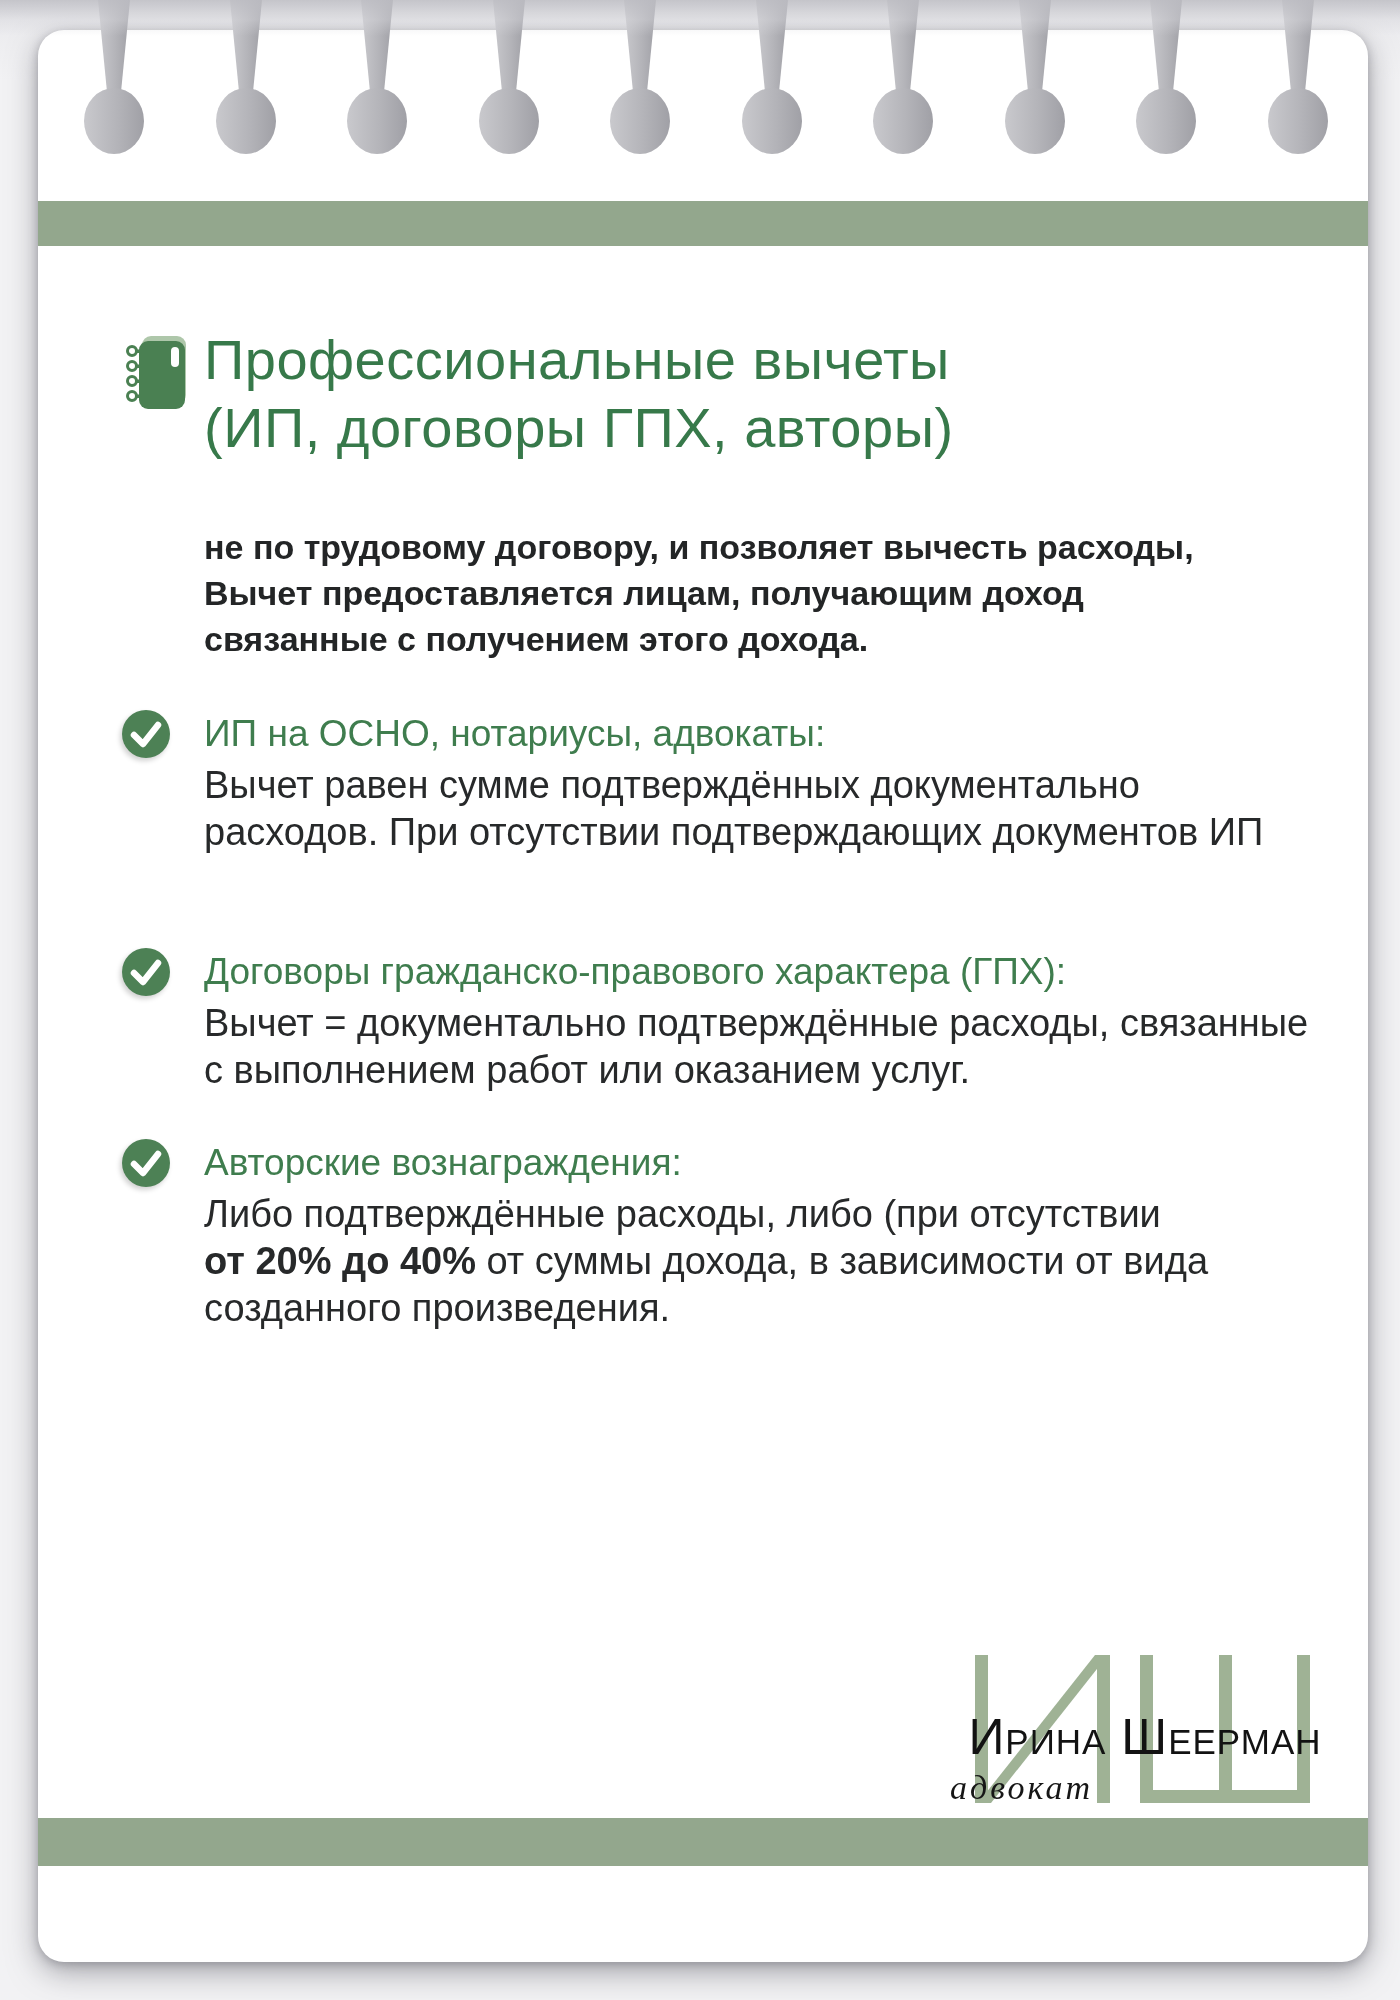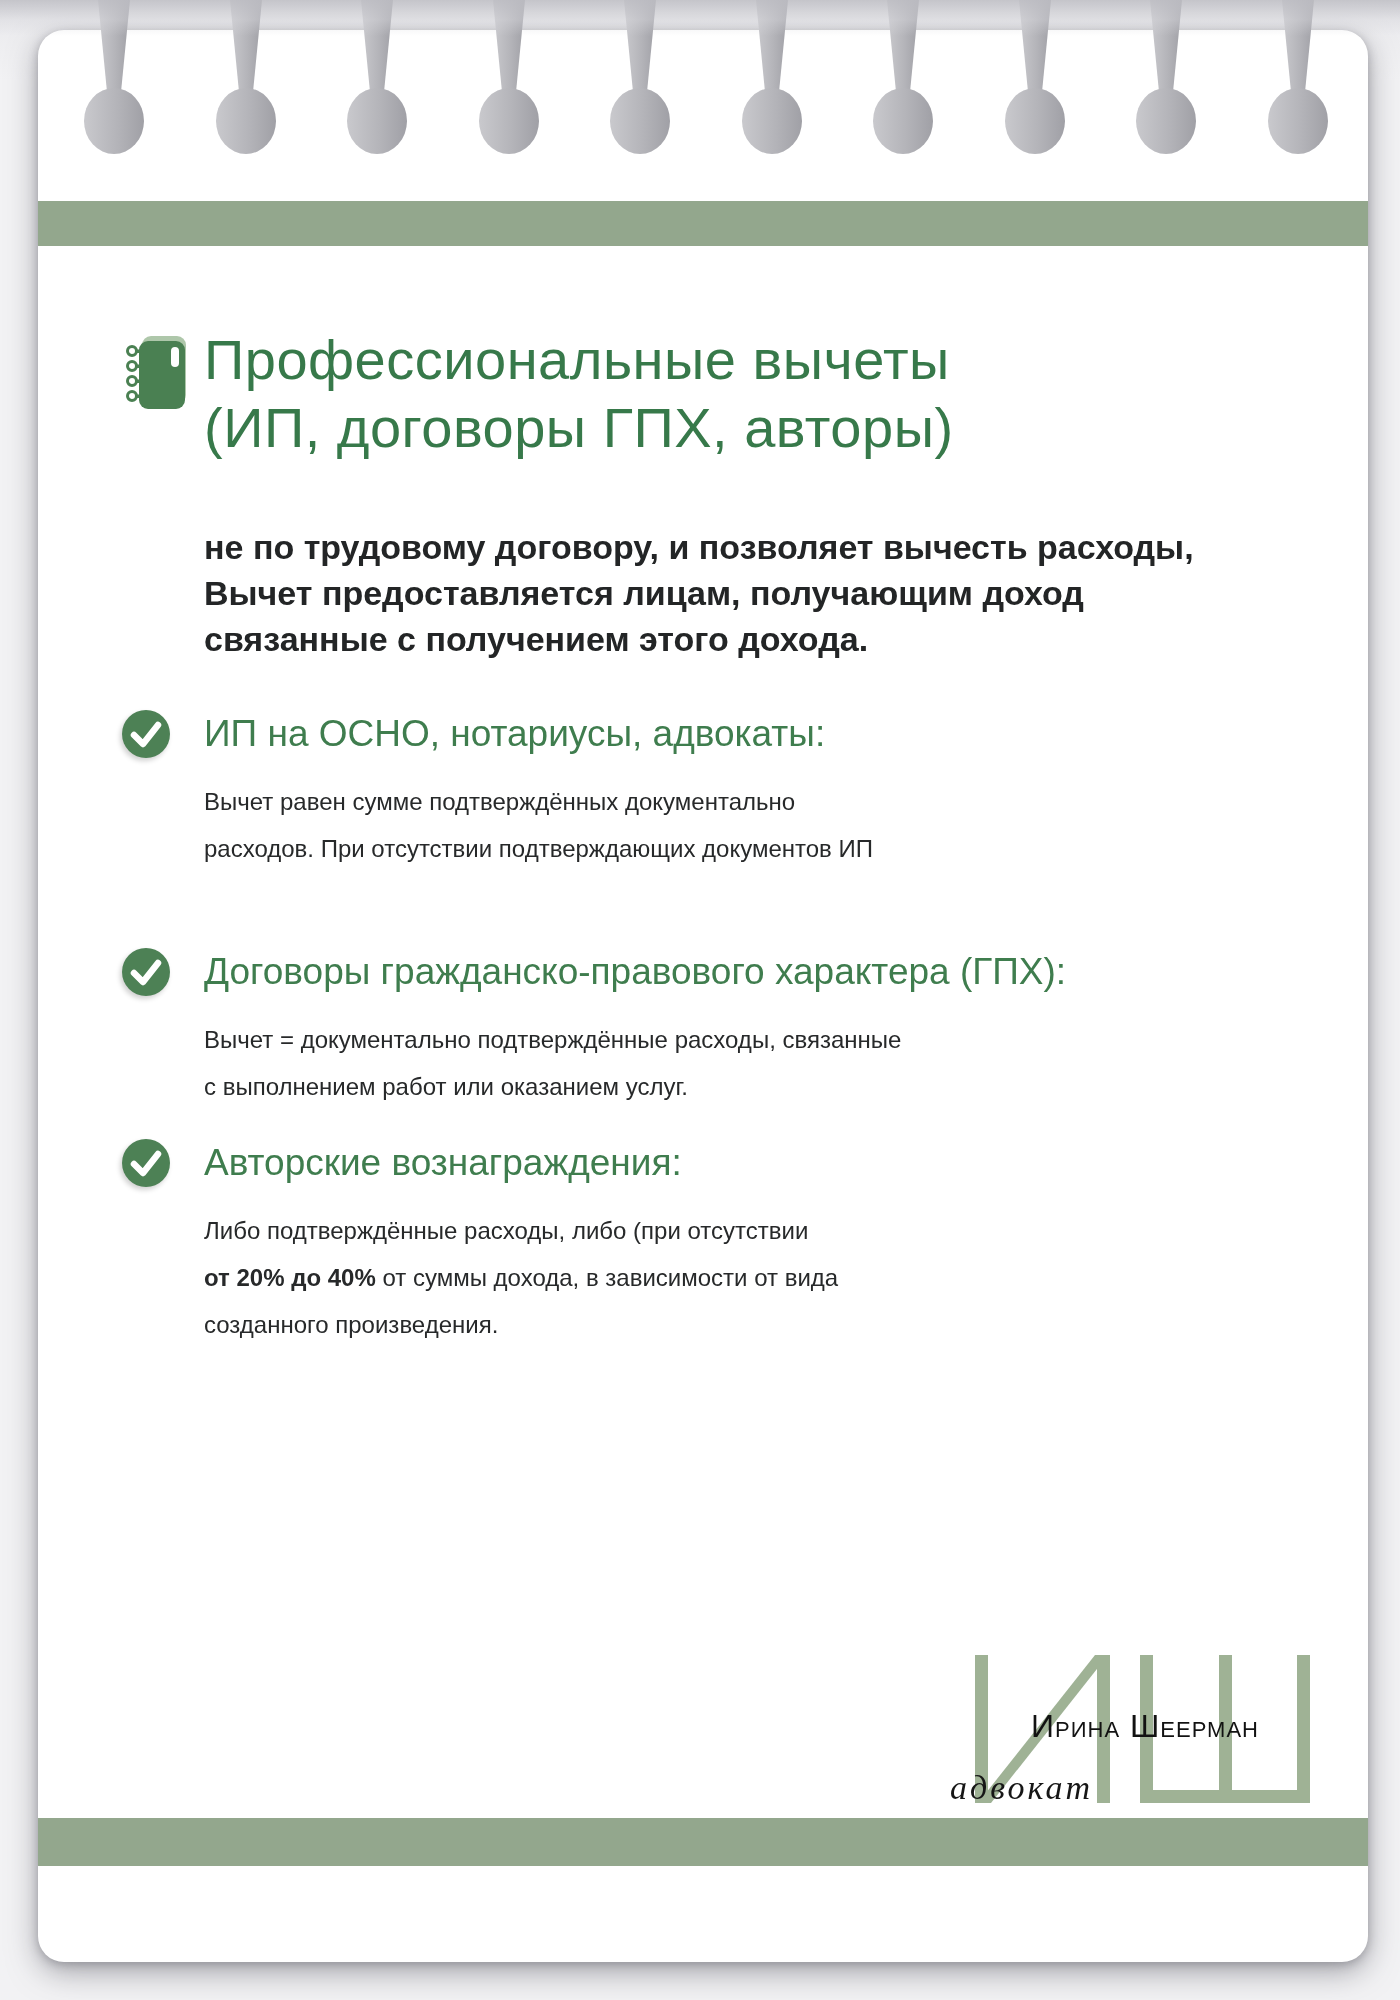--- a/index.html
+++ b/index.html
@@ -33,27 +33,27 @@
   .nb-icon{position:absolute;left:124px;top:334px;}
   .intro{position:absolute;left:204px;top:524px;color:#232526;
     font-size:34px;line-height:46px;font-weight:bold;white-space:nowrap;}
   .section{position:absolute;left:0;width:1330px;}
   .s1{top:710px;} .s2{top:948px;} .s3{top:1139px;}
   .check{position:absolute;left:122px;top:0px;width:48px;height:48px;border-radius:50%;
     background:#4d8155;box-shadow:-2px 3px 5px rgba(0,0,0,.18);}
   .check svg{position:absolute;left:0;top:0;}
   .sec-head{position:absolute;left:204px;top:2px;font-size:37px;line-height:44px;
     font-weight:normal;color:#3f7d4e;white-space:nowrap;}
-  .sec-body{position:absolute;left:204px;top:52px;font-size:24px;line-height:47px;
-    color:#27292a;white-space:nowrap;margin-top:16px;}
+  .sec-body{position:absolute;left:204px;top:52px;font-size:38px;line-height:47px;
+    color:#27292a;white-space:nowrap;}
   .sec-body .b{font-weight:bold;}
   .logo{position:absolute;left:950px;top:1650px;width:390px;height:160px;}
   .monogram{position:absolute;left:25px;top:5px;}
   .brand-name{position:absolute;left:0;top:58px;width:390px;text-align:center;
-    color:#121212;font-size:32px;font-variant-caps:small-caps;letter-spacing:1px;white-space:nowrap;}
+    color:#121212;font-size:50px;font-variant-caps:small-caps;letter-spacing:1px;white-space:nowrap;}
   .brand-role{position:absolute;left:0;top:119px;width:390px;
     color:#161616;font-family:Liberation Serif, serif;font-style:italic;
     font-size:34px;letter-spacing:3px;}
 </style>
 </head>
 <body>
 
 <div class="page">
 
   <div class="card"></div>

